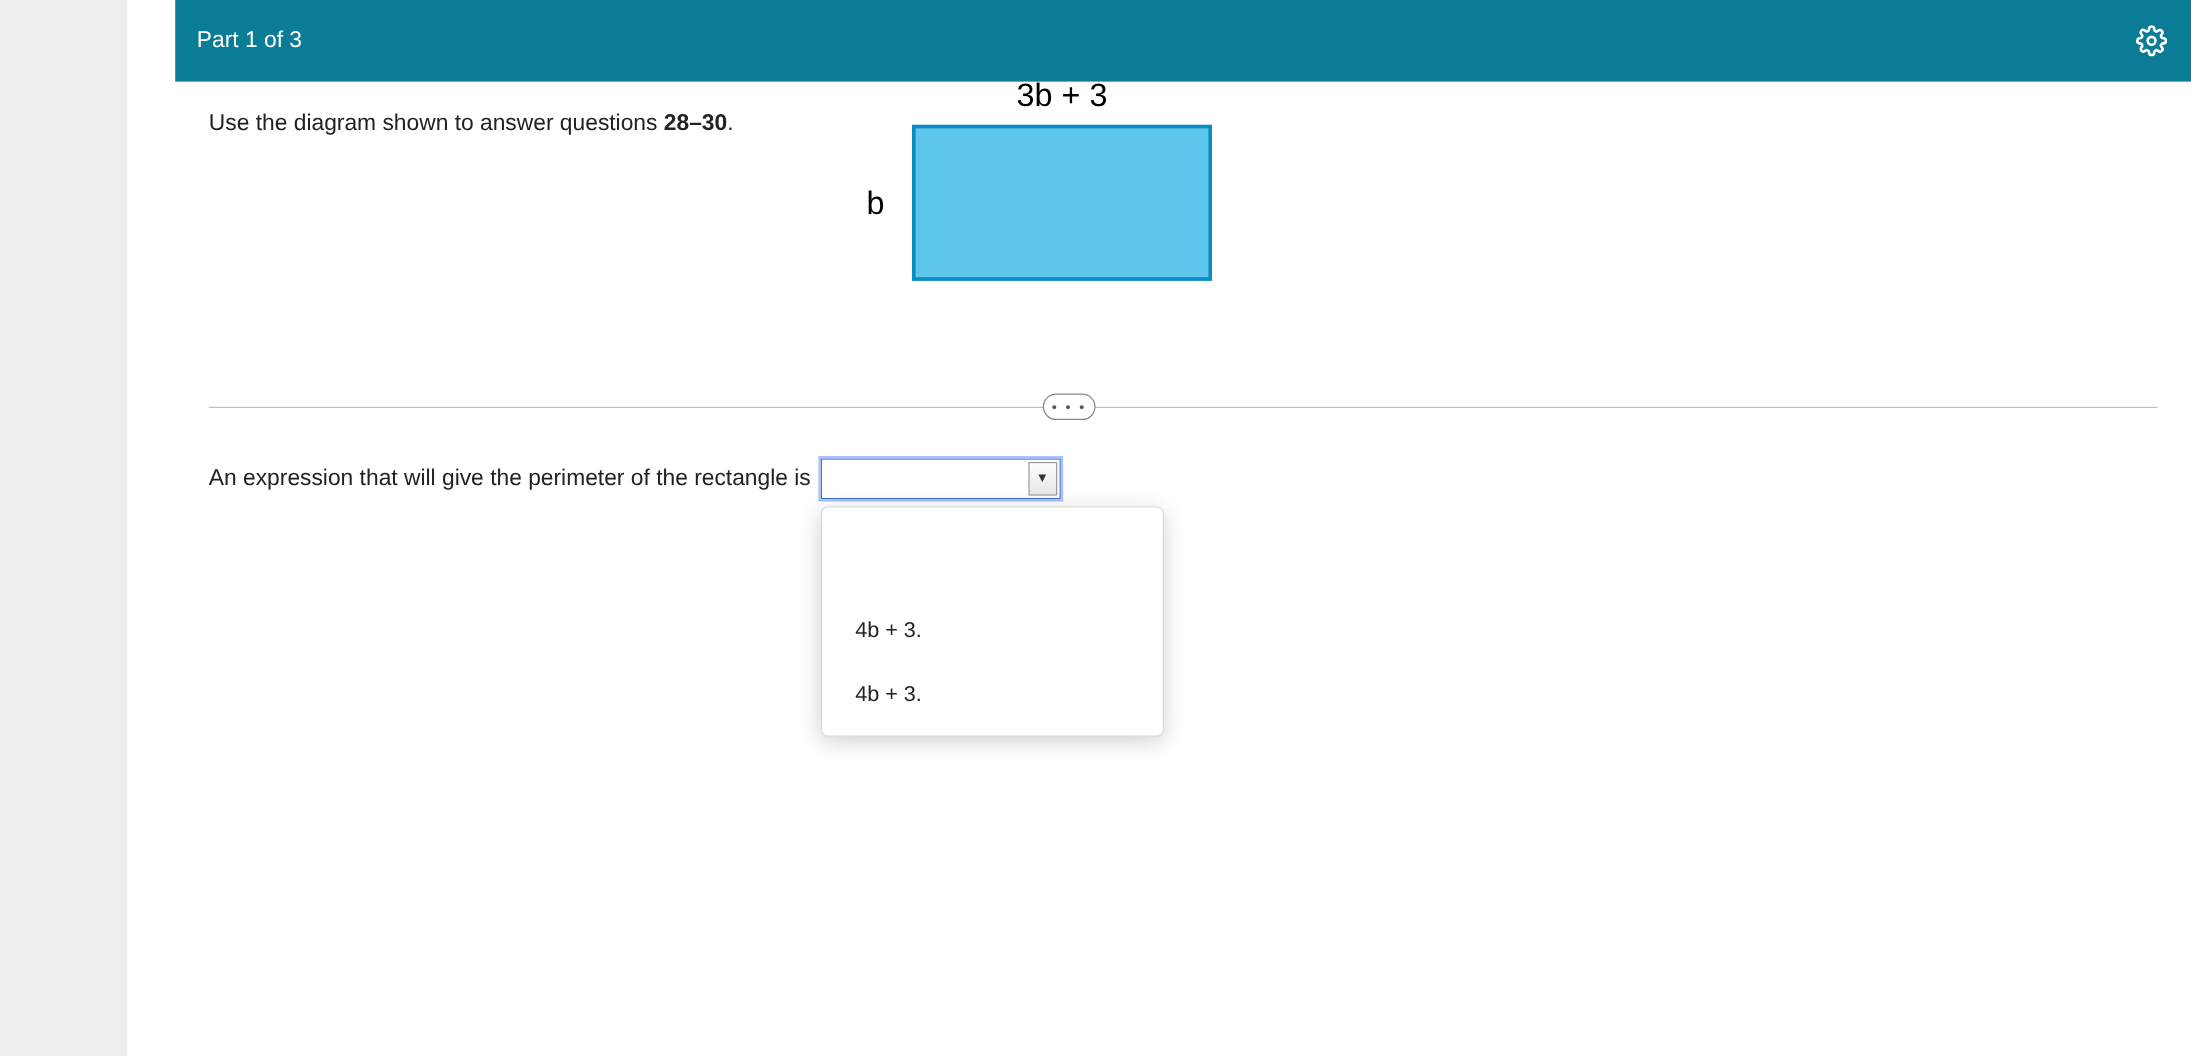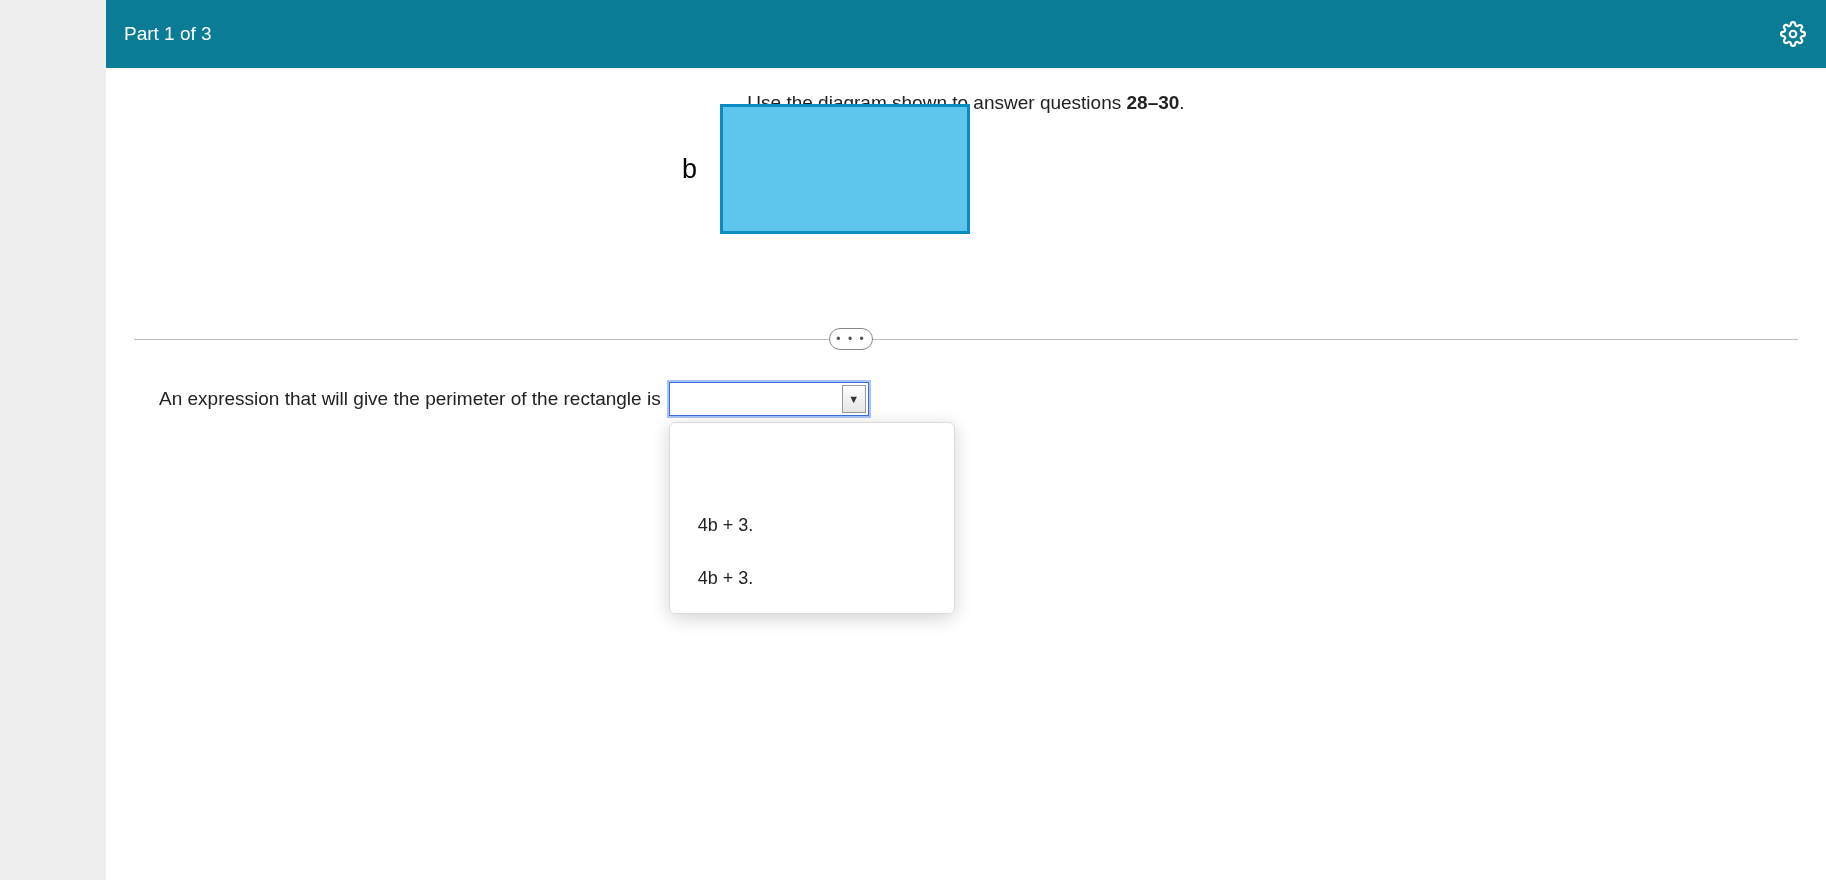--- a/index.html
+++ b/index.html
@@ -19,20 +19,21 @@
   .left-gutter {
     width: 106px;
     background: #eeeeee;
     flex-shrink: 0;
   }
   .main {
     flex: 1;
     display: flex;
     flex-direction: column;
     position: relative;
+    padding-left: 40px;
   }
   .header {
     background: #0a7c95;
     color: #fff;
     height: 68px;
     display: flex;
     align-items: center;
     padding: 0 18px;
     font-size: 19px;
     justify-content: space-between;
@@ -44,21 +45,20 @@
     display: flex; align-items: center; justify-content: center;
   }
   .content {
     padding: 24px 28px 0 28px;
     position: relative;
     flex: 1;
   }
   .instr {
     font-size: 19px;
     color: #222;
-    text-align: center;
   }
   .instr b { font-weight: bold; }
 
   .diagram-area {
     position: relative;
     height: 200px;
   }
   .rect-box {
     position: absolute;
     left: 586px; top: -10px;
@@ -110,21 +110,20 @@
   }
   .question .qnum { font-weight: bold; }
 
   .answer-line {
     margin-top: 28px;
     font-size: 19px;
     display: flex;
     align-items: center;
     gap: 8px;
     position: relative;
-    margin-left: 25px;
   }
 
   .dropdown {
     position: relative;
   }
   .dropdown-field {
     width: 200px; height: 34px;
     border: 1.5px solid #3b6ed8;
     outline: 2px solid #a8c3f5;
     background: #fff;
@@ -179,20 +178,21 @@
       </span>
     </div>
 
     <div class="content">
 
       <div class="instr">
         <span>Use the diagram shown to answer questions </span><b>28–30</b><span>.</span>
       </div>
 
       <div class="diagram-area">
+        <div class="label-top">3b + 3</div>
         <div class="label-left">b</div>
         <div class="rect-box"></div>
       </div>
 
       <div class="divider-wrap">
         <div class="divider-line"></div>
         <div class="divider-pill">
           <span>• • •</span>
         </div>
       </div>

